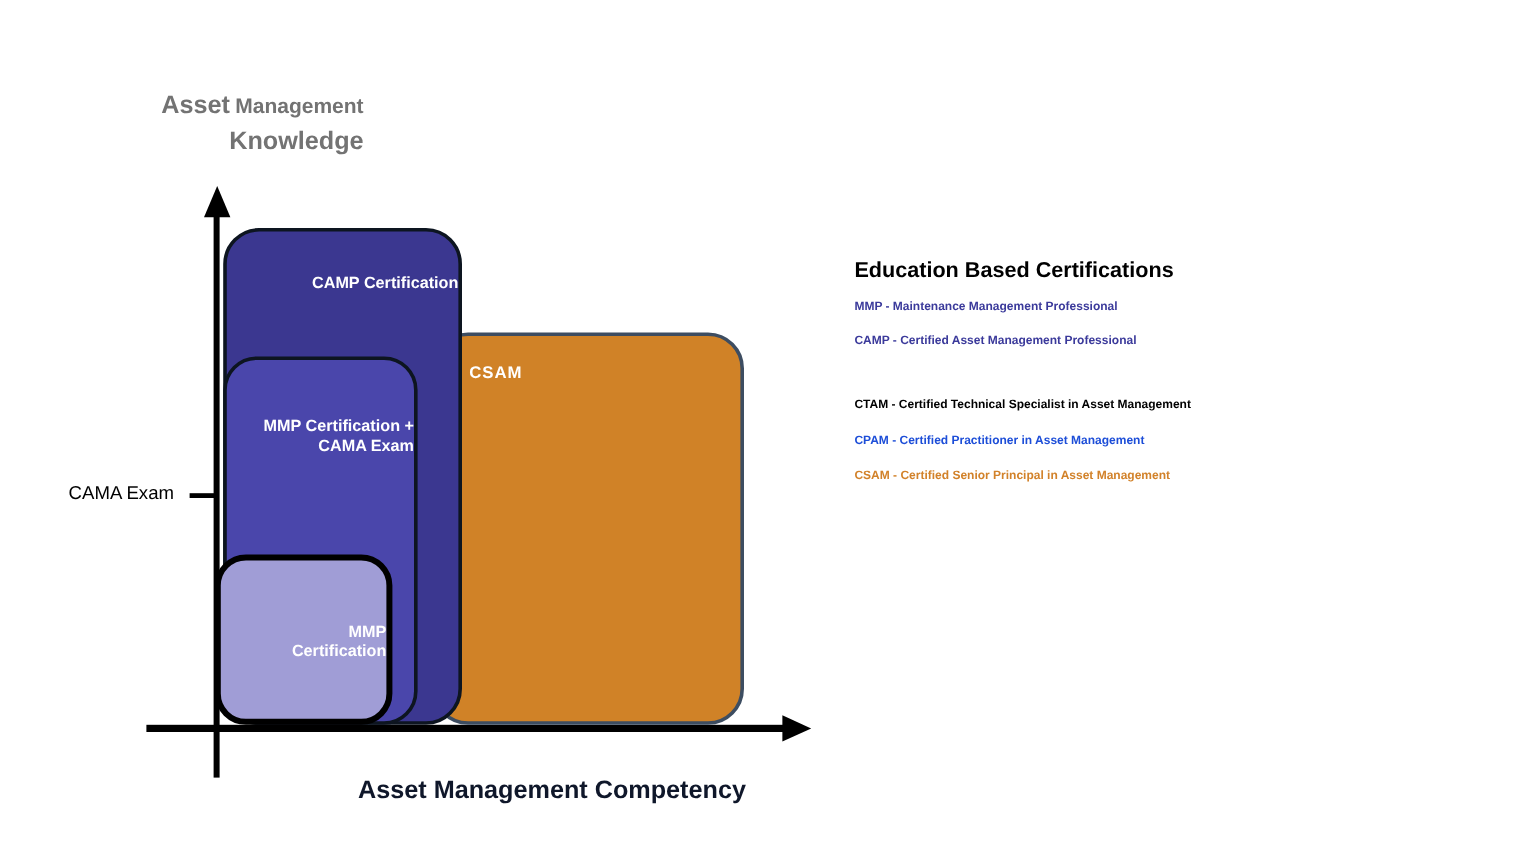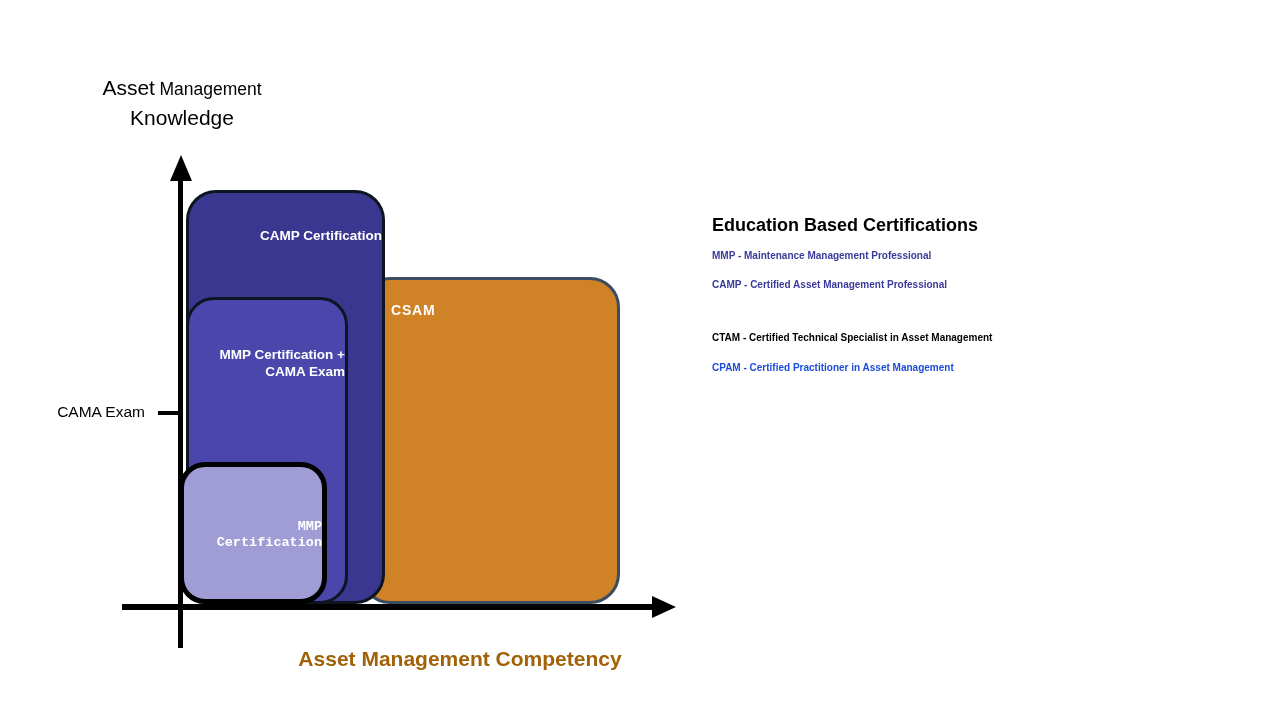--- a/index.html
+++ b/index.html
@@ -6,21 +6,21 @@
   .canvas {
     position: relative;
     width: 1280px; height: 720px;
     background: #ffffff;
     font-family: "Liberation Sans", "DejaVu Sans", sans-serif;
     overflow: hidden;
   }
   
   .y-axis-title {
     position: absolute; left: 61px; top: 74px; width: 242px;
-    text-align: center; color: #000000; font-weight: normal; line-height: 28px;
+    text-align: right; color: #737373; font-weight: bold; line-height: 28px;
   }
   .y-axis-title .t-big { font-size: 21px; }
   .y-axis-title .t-med { font-size: 17.5px; }
   .y-axis-line {
     position: absolute; left: 178px; top: 176px; width: 5px; height: 472px;
     background: var(--axis-black);
   }
   .y-axis-arrow {
     position: absolute; left: 170px; top: 155px; width: 0; height: 0;
     border-left: 11px solid transparent; border-right: 11px solid transparent;
@@ -30,21 +30,21 @@
     position: absolute; left: 122px; top: 604px; width: 532px; height: 6px;
     background: var(--axis-black);
   }
   .x-axis-arrow {
     position: absolute; left: 652px; top: 596px; width: 0; height: 0;
     border-top: 11px solid transparent; border-bottom: 11px solid transparent;
     border-left: 24px solid var(--axis-black);
   }
   .x-axis-title {
     position: absolute; left: 180px; top: 647px; width: 560px;
-    text-align: center; color: #a16207; font-weight: bold; font-size: 21px;
+    text-align: center; color: #0f172a; font-weight: bold; font-size: 21px;
   }
   .cama-label {
     position: absolute; left: 45px; top: 403px; width: 100px;
     text-align: right; color: #000; font-size: 15.5px; font-weight: normal;
   }
   .cama-tick {
     position: absolute; left: 158px; top: 411px; width: 24px; height: 4px;
     background: var(--axis-black);
   }
   
@@ -80,21 +80,21 @@
   .tag-csam { left: 28px; top: 22px; }
   .tag-cpam { left: 24px; top: 21px; }
   .tag-ctam { left: 21px; top: 21px; }
   .box-center-label {
     position: absolute; left: 0; width: 100%; text-align: right;
     color: #fff; font-weight: bold; font-size: 13.5px;
     white-space: pre-line; line-height: 17px;
   }
   .lbl-camp { top: 34px; }
   .lbl-mmp-cama { top: 46px; }
-  .lbl-mmp { top: 52px; line-height: 16px; font-family: Liberation Mono, monospace; }
+  .lbl-mmp { top: 52px; line-height: 16px; }
   
   .legend { position: absolute; left: 712px; top: 215px; width: 500px; }
   .legend-heading {
     font-size: 18px; font-weight: bold; color: #000;
     line-height: 21.6px; margin: 0 0 10px 0;
   }
   .legend-item {
     font-size: 10px; font-weight: bold;
     line-height: 17.4px; margin: 0 0 12px 0; white-space: nowrap;
   }
@@ -136,16 +136,17 @@
 
   <div class="legend">
     <div class="legend-section">
       <div class="legend-heading">Education Based Certifications</div>
       <div class="legend-item" style="color: rgb(59, 58, 155);">MMP - Maintenance Management Professional</div>
       <div class="legend-item" style="color: rgb(59, 58, 155);">CAMP - Certified Asset Management Professional</div>
     </div>
     <div class="legend-section">
       <div class="legend-item" style="color: rgb(0, 0, 0);">CTAM - Certified Technical Specialist in Asset Management</div>
       <div class="legend-item" style="color: #1d4ed8;">CPAM - Certified Practitioner in Asset Management</div>
+      <div class="legend-item" style="color: rgb(210, 130, 42);">CSAM - Certified Senior Principal in Asset Management</div>
     </div>
   </div>
 
 </div>
 
 </body></html>

